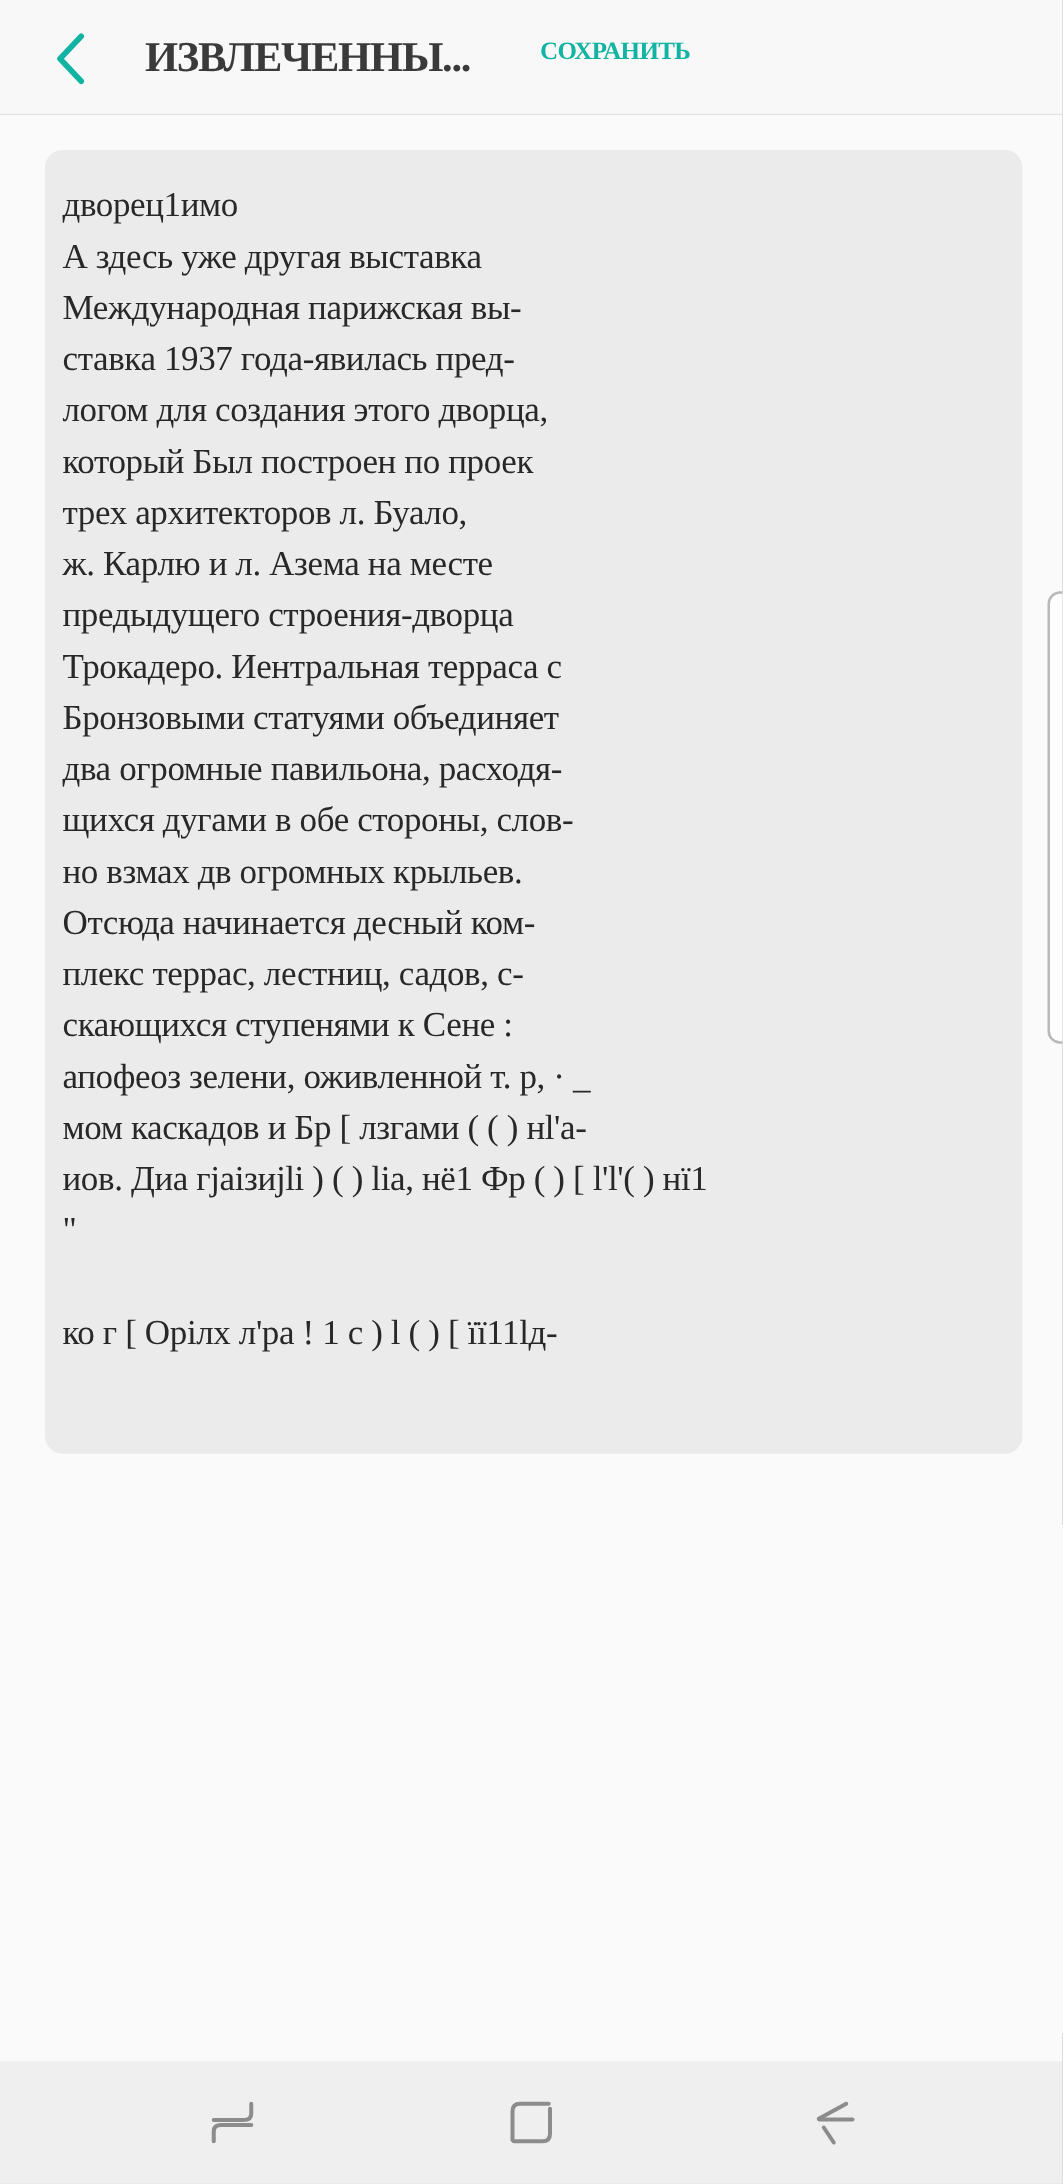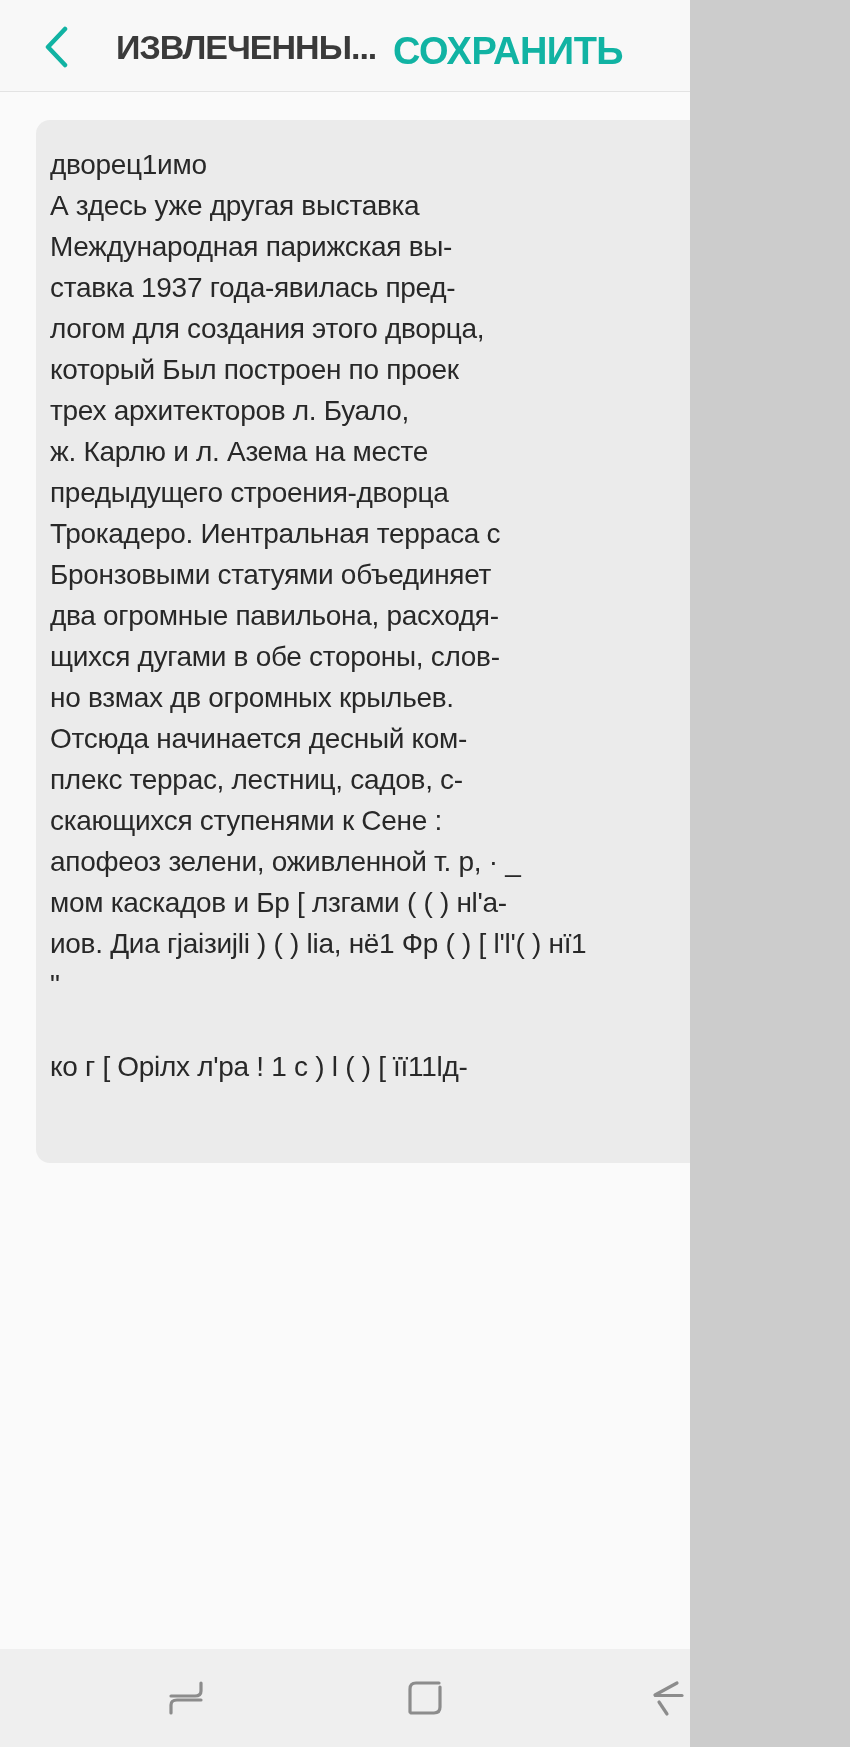--- a/index.html
+++ b/index.html
@@ -12,24 +12,24 @@
     --divider:#e3e3e3;
     --nav-bg:#efefef;
     --nav-icon:#8c8c8c;
     --scroll-border:#b9b9b9;
     --scroll-fill:#fdfdfd;
   }
   *{margin:0;padding:0;box-sizing:border-box;}
   html,body{background:#ccc;}
   .screen{
     position:relative;
-    width:690px;height:1747px;
+    width:850px;height:1747px;
     background:var(--page-bg);
     overflow:hidden;
-    font-family:Liberation Sans, sans-serif;
+    font-family:Liberation Serif, serif;
     padding-left:12px;
   }
   
   .header{
     position:absolute;left:0;top:0;width:850px;height:92px;
     background:var(--header-bg);
     border-bottom:1px solid var(--divider);
   }
   .back-btn{
     position:absolute;left:30px;top:18px;width:52px;height:60px;
@@ -38,22 +38,22 @@
   }
   .hdr-title{
     position:absolute;left:116px;top:28px;
     font-size:34px;font-weight:700;color:var(--title);
     letter-spacing:-1px;white-space:nowrap;
   }
   .hdr-action{
     position:absolute;top:30px;
     background:none;border:none;cursor:pointer;
     font-family:inherit;
-    font-size:38px;font-weight:700;color:var(--accent);
-    letter-spacing:-0.5px;white-space:nowrap;
+    font-size:20px;font-weight:700;color:var(--accent);
+    letter-spacing:-0.5px;white-space:nowrap;margin-left:39px;
   }
   .hdr-action.save{left:393px;}
   .hdr-action.share{left:610px;}
   
   .card{
     position:absolute;left:36px;top:120px;
     width:782px;height:1043px;
     background:var(--card-bg);
     border-radius:14px;
     padding:24px 16px 0 14px;

